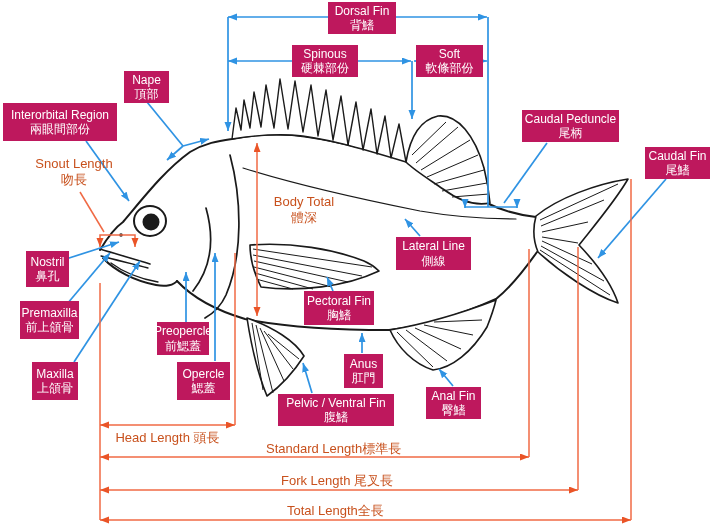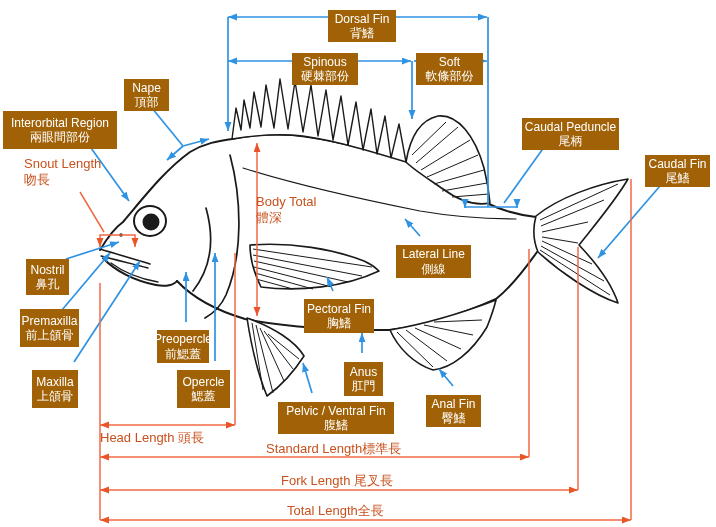--- a/index.html
+++ b/index.html
@@ -2,30 +2,30 @@
 <html><head>
 <meta charset="utf-8">
 <style>
   html,body{margin:0;padding:0;background:#ffffff;}
   .stage{
     position:relative;width:716px;height:527px;background:#fff;overflow:hidden;
     font-family:"Liberation Sans","DejaVu Sans",sans-serif;
   }
   .stage svg{position:absolute;left:0;top:0;}
   .lbl{
-    position:absolute;background:#a16207;color:#fff;display:flex;flex-direction:column;
+    position:absolute;background:#be185d;color:#fff;display:flex;flex-direction:column;
     align-items:center;justify-content:center;text-align:center;box-sizing:border-box;
-    line-height:1.18;padding:12px 2px;margin-top:8px;
+    line-height:1.18;padding:12px 2px;
   }
   .lbl .en{font-size:12px;white-space:nowrap;}
   .lbl .zh{font-size:12px;white-space:nowrap;}
   .measure-text{
     position:absolute;color:#c8511d;font-size:13px;line-height:1.2;white-space:nowrap;
   }
-  .measure-text.center{text-align:left;}
+  .measure-text.center{text-align:center;}
 </style>
 </head>
 <body>
 
 <div class="stage">
 
 <svg width="716" height="527" viewBox="0 0 716 527">
   <defs>
     <marker id="ab" markerUnits="userSpaceOnUse" markerWidth="10" markerHeight="9" refX="9" refY="3.5" orient="auto-start-reverse">
       <path d="M0,0 L9,3.5 L0,7 Z" fill="#2f93e3"></path>

